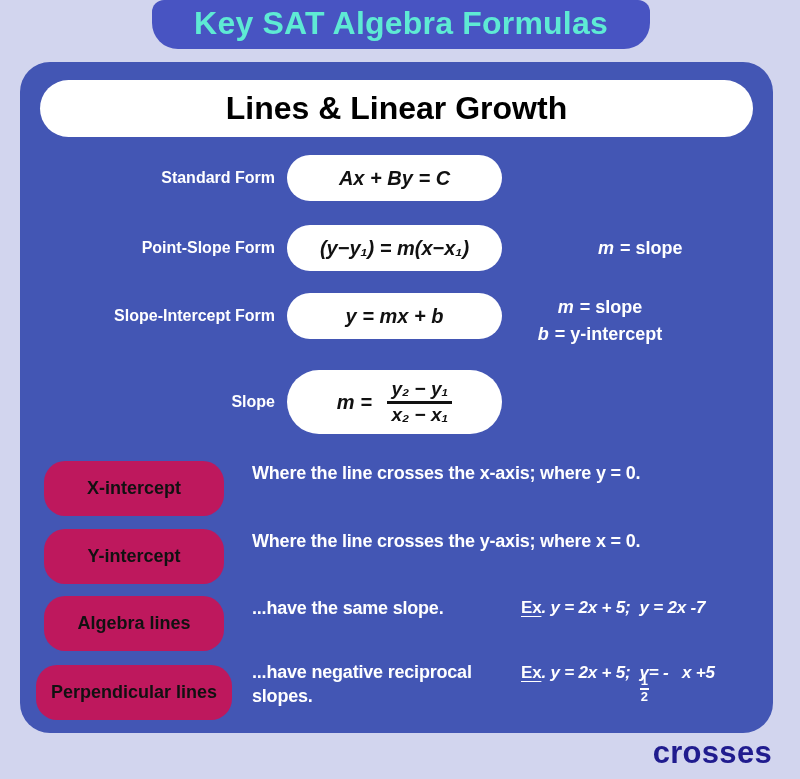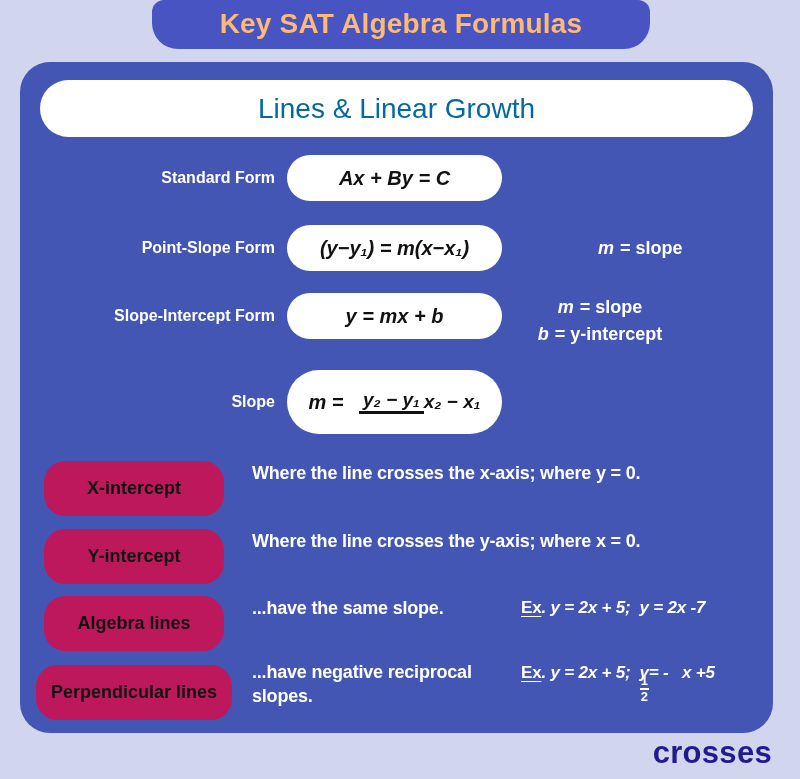--- a/index.html
+++ b/index.html
@@ -9,33 +9,33 @@
     font-family:"Liberation Sans", sans-serif;
   }
 
   
   .header-box {
     position:absolute; left:152px; top:0; width:498px; height:49px;
     background:var(--header-blue,#4854c2);
     border-radius:12px 12px 26px 26px;
     display:flex; align-items:center; justify-content:center;
   }
-  .header-title { color:#fdba74; font-size:28px; font-weight:bold; letter-spacing:.2px; padding-bottom:2px; }
+  .header-title { color:#5eead4; font-size:32px; font-weight:bold; letter-spacing:.2px; padding-bottom:2px; }
 
   
   .card {
     position:absolute; left:20px; top:62px; width:753px; height:671px;
     background:var(--card-blue,#4356b4); border-radius:30px;
   }
   .title-pill {
     position:absolute; left:20px; top:18px; width:713px; height:57px;
     background:#fff; border-radius:29px;
     display:flex; align-items:center; justify-content:center;
   }
-  .title-pill span { font-size:28px; font-weight:normal; color:#0369a1; }
+  .title-pill span { font-size:32px; font-weight:bold; color:#000000; }
 
   
   .f-row { position:absolute; left:0; width:100%; height:46px; }
   .r1 { top:93px; } .r2 { top:163px; } .r3 { top:231px; } .r4 { top:308px; height:64px; }
   .f-label {
     position:absolute; left:0; top:0; bottom:0; width:255px;
     display:flex; align-items:center; justify-content:flex-end;
     color:#fff; font-size:16px; font-weight:bold; white-space:nowrap;
   }
   .f-pill {
@@ -47,21 +47,21 @@
   .formula { font-size:20px; font-weight:bold; font-style:italic; color:#111; white-space:pre; }
   .f-note {
     position:absolute; left:538px; top:50%; transform:translateY(-50%);
     color:#fff; font-size:18px; font-weight:bold; white-space:pre;
   }
   .f-notes {
     position:absolute; left:470px; top:1px; width:220px; text-align:center;
     color:#fff; font-size:18px; font-weight:bold; line-height:27px;
   }
   .f-note i, .f-notes i { font-style:italic; margin-right:1px; }
-  .frac { display:inline-flex; flex-direction:row; align-items:center; }
+  .frac { display:inline-flex; flex-direction:column; align-items:center; }
   .frac .num { border-bottom:3px solid #111; padding:0 4px 1px; }
   .frac .den { padding-top:1px; }
   .frac span { font-size:19px; font-weight:bold; font-style:italic; color:#111; line-height:1.1; white-space:pre; }
 
   
   .d-row { position:absolute; left:0; width:100%; height:40px; }
   .r5 { top:391px; } .r6 { top:459px; } .r7 { top:526px; } .r8 { top:595px; height:58px; }
   .d-pill {
     position:absolute; left:24px; top:8px; width:180px; height:55px;
     background:#be185d; border-radius:21px;

